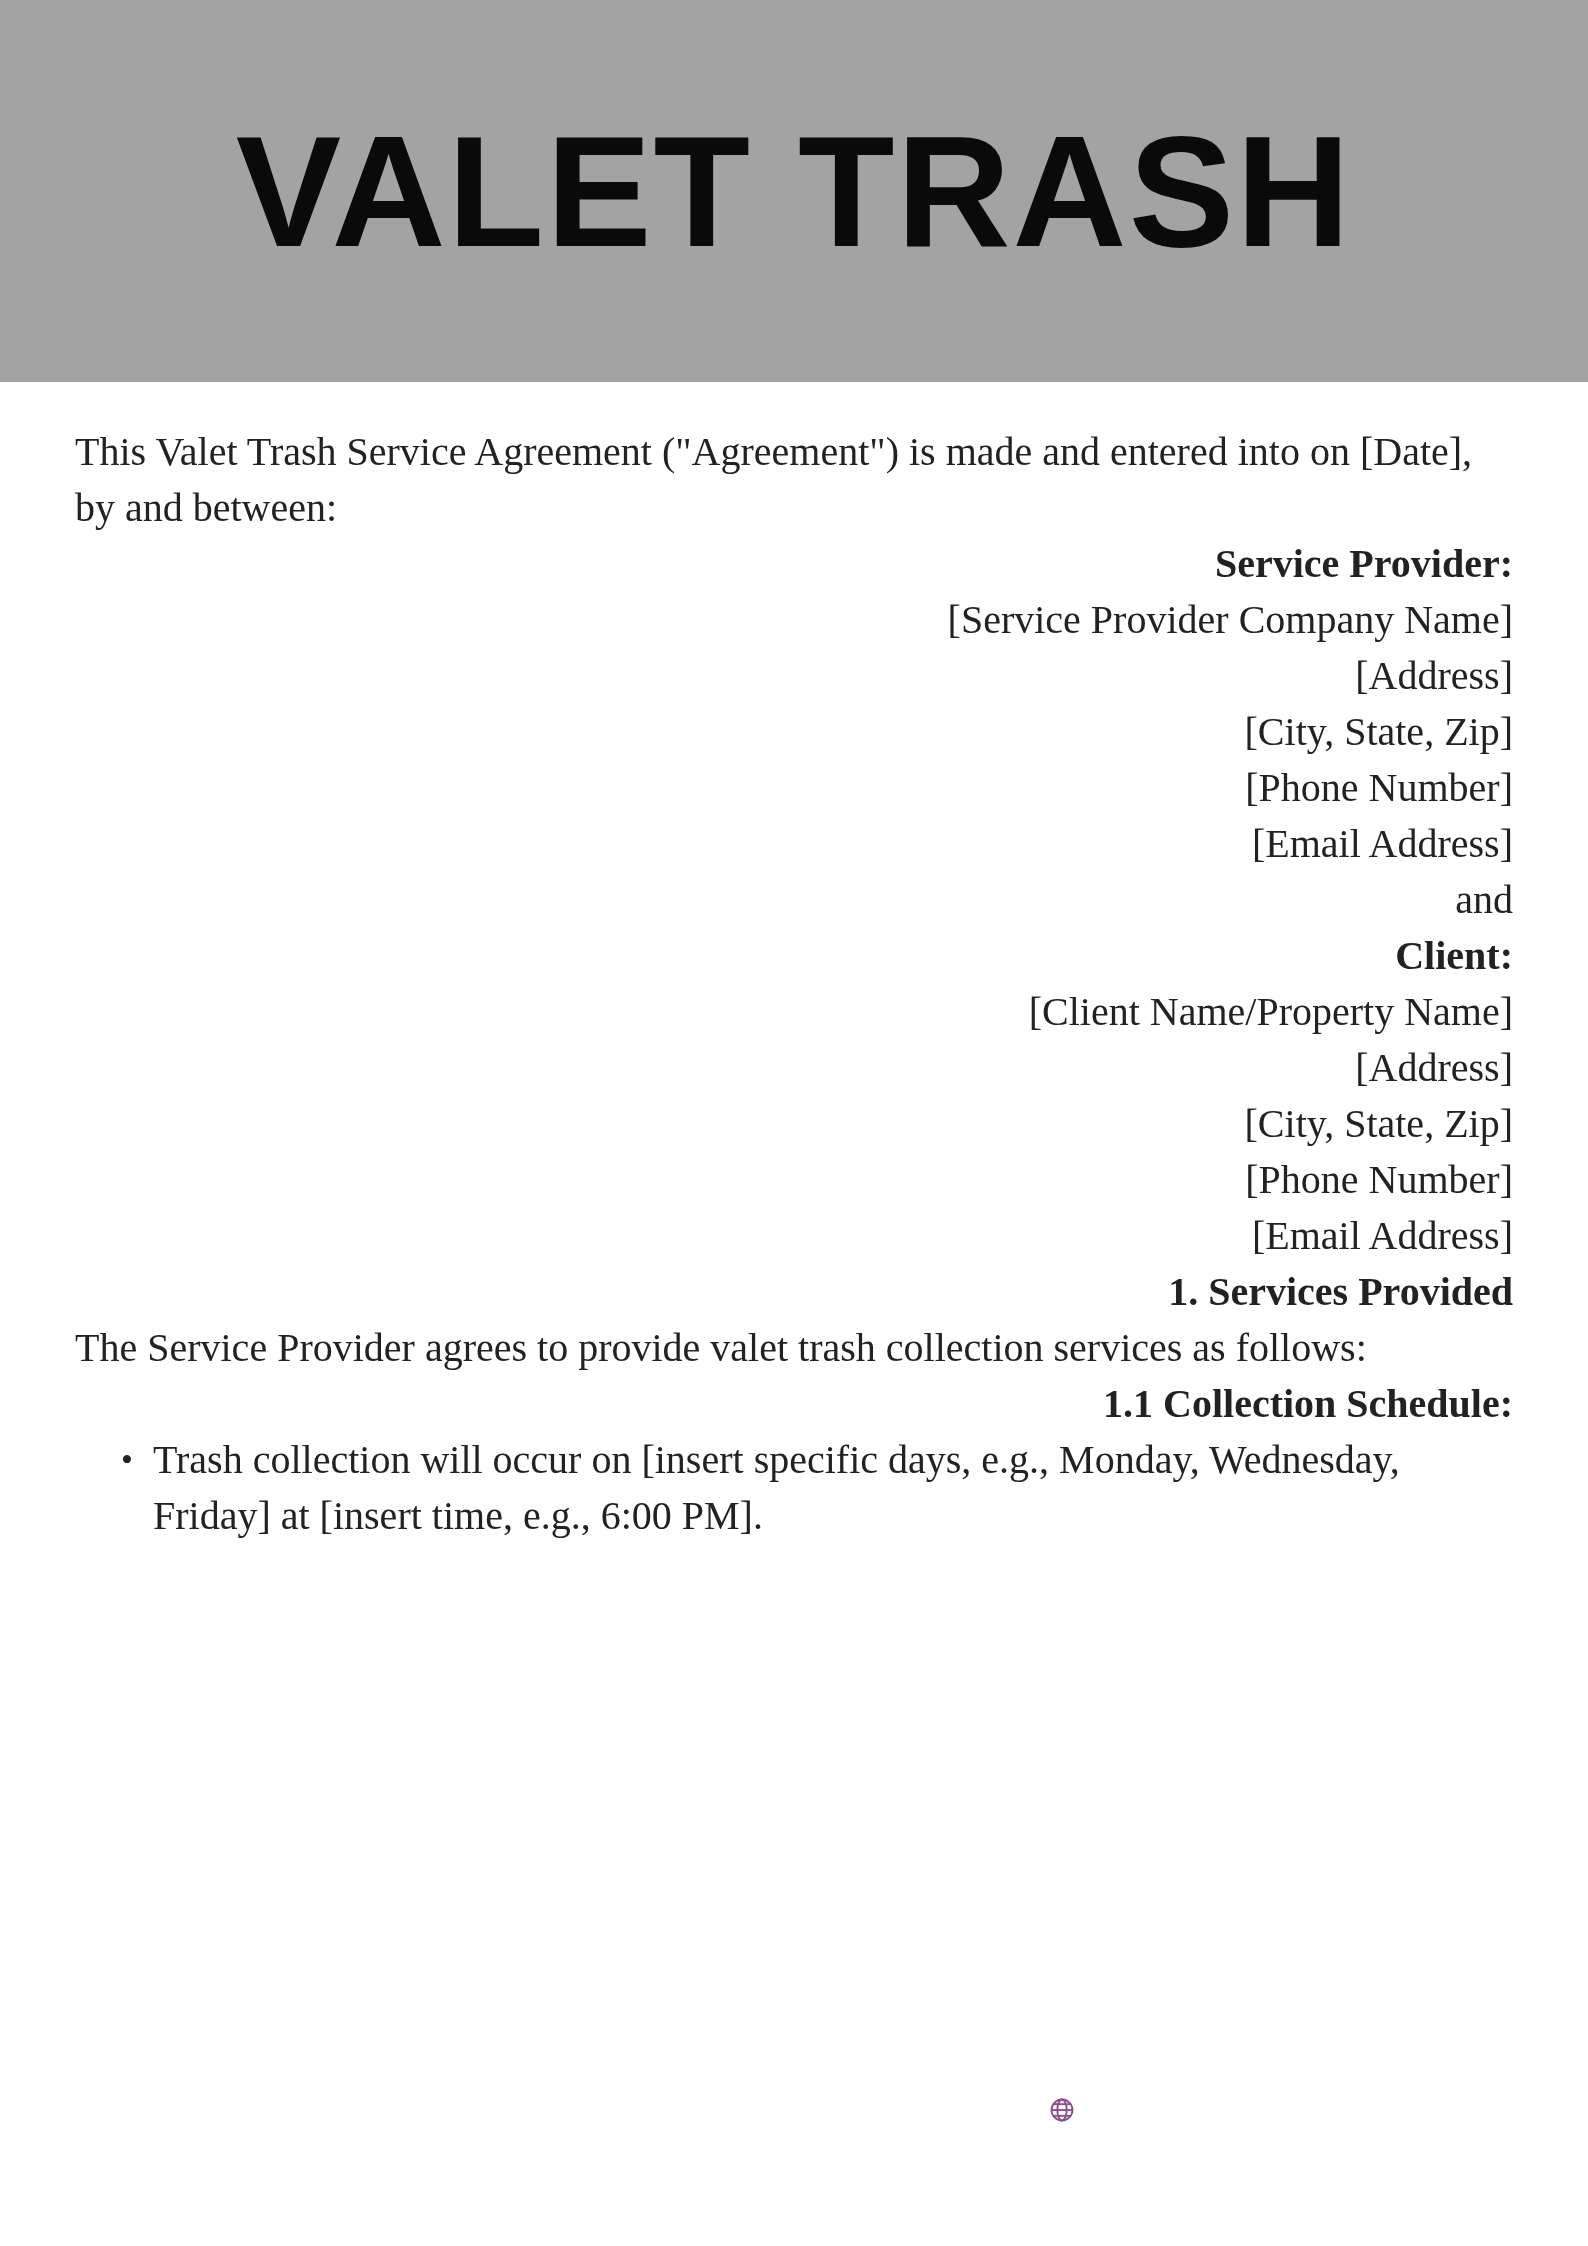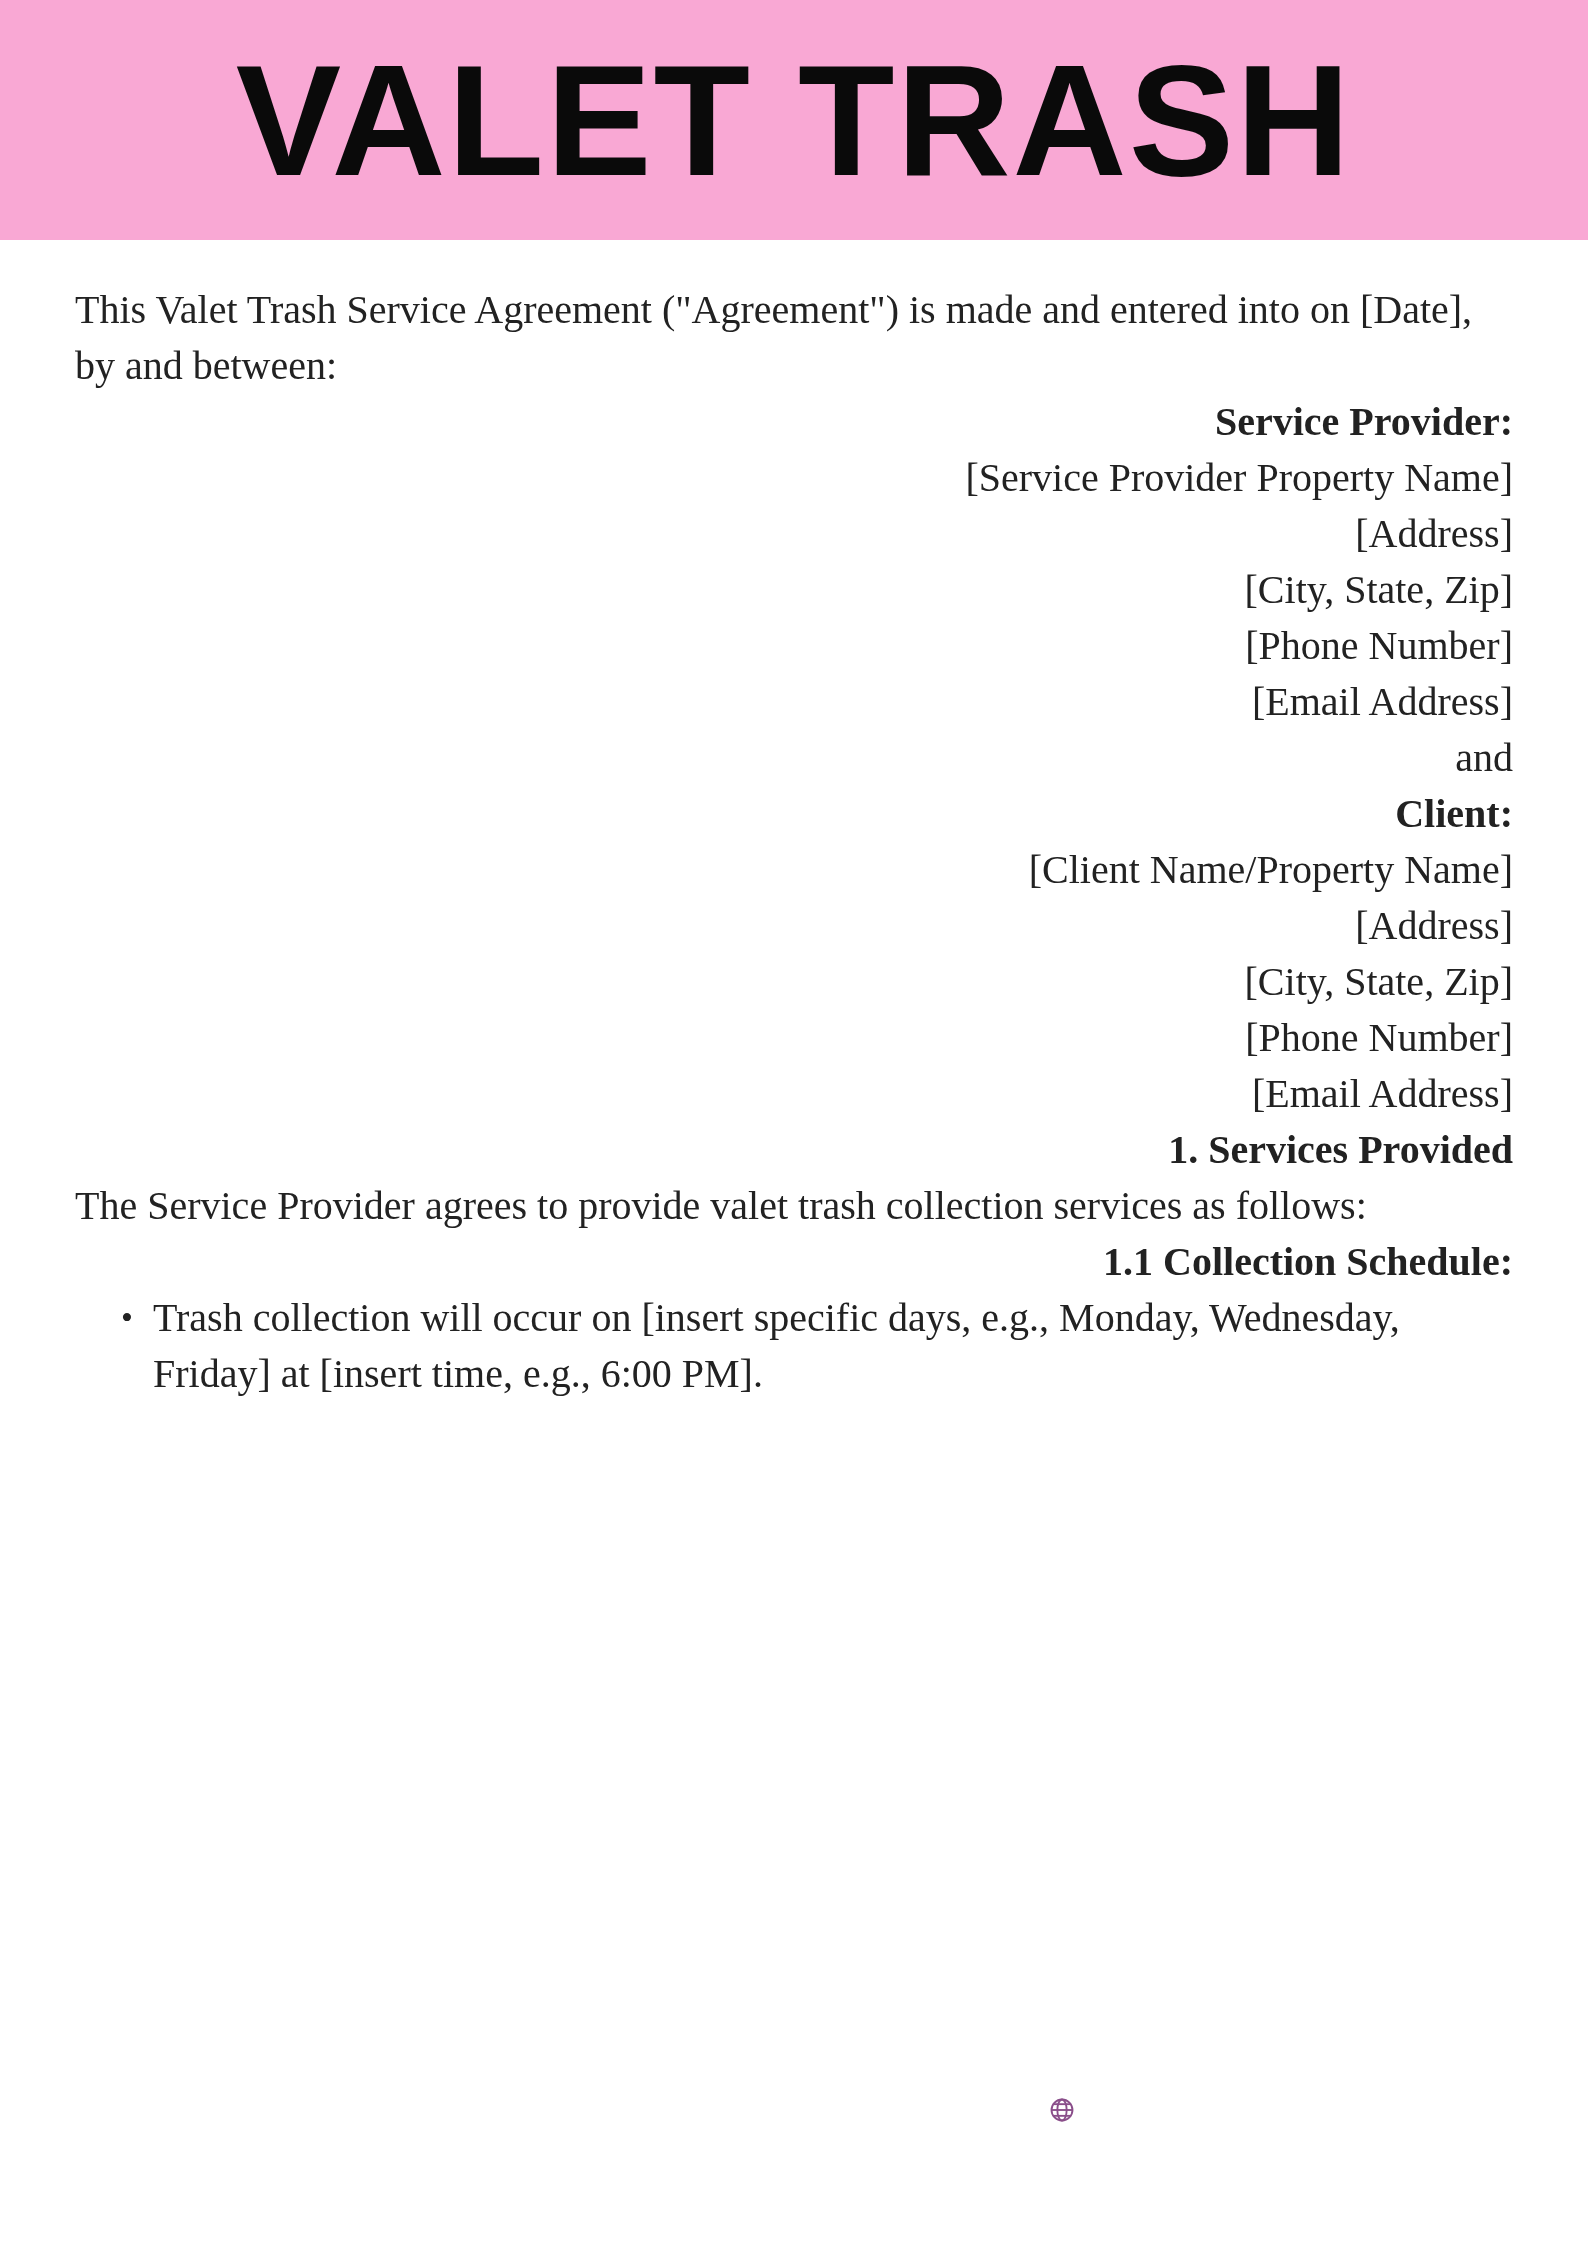--- a/index.html
+++ b/index.html
@@ -9,22 +9,22 @@
     width: 1588px;
     height: 2246px;
     margin: 0 auto;
     background: #ffffff;
     overflow: hidden;
     font-family: "Liberation Serif", serif;
     color: #222222;
   }
   .banner {
     width: 100%;
-    height: 240px;
-    background: #f9a8d4;
+    height: 382px;
+    background: #a3a3a3;
     display: flex;
     align-items: center;
     justify-content: center;
   }
   .banner .title {
     font-family: "Liberation Sans", sans-serif;
     font-weight: bold;
     font-size: 158px;
     letter-spacing: 2px;
     color: #0a0a0a;
@@ -75,21 +75,21 @@
 
   <div class="banner">
     <div class="title">VALET TRASH</div>
   </div>
 
   <div class="content">
 
     <p class="para">This Valet Trash Service Agreement ("Agreement") is made and entered into on [Date], by and between:</p>
 
     <div class="center-line bold">Service Provider:</div>
-    <div class="center-line">[Service Provider Property Name]</div>
+    <div class="center-line">[Service Provider Company Name]</div>
     <div class="center-line">[Address]</div>
     <div class="center-line">[City, State, Zip]</div>
     <div class="center-line">[Phone Number]</div>
     <div class="center-line">[Email Address]</div>
 
     <div class="center-line">and</div>
 
     <div class="center-line bold">Client:</div>
     <div class="center-line">[Client Name/Property Name]</div>
     <div class="center-line">[Address]</div>

